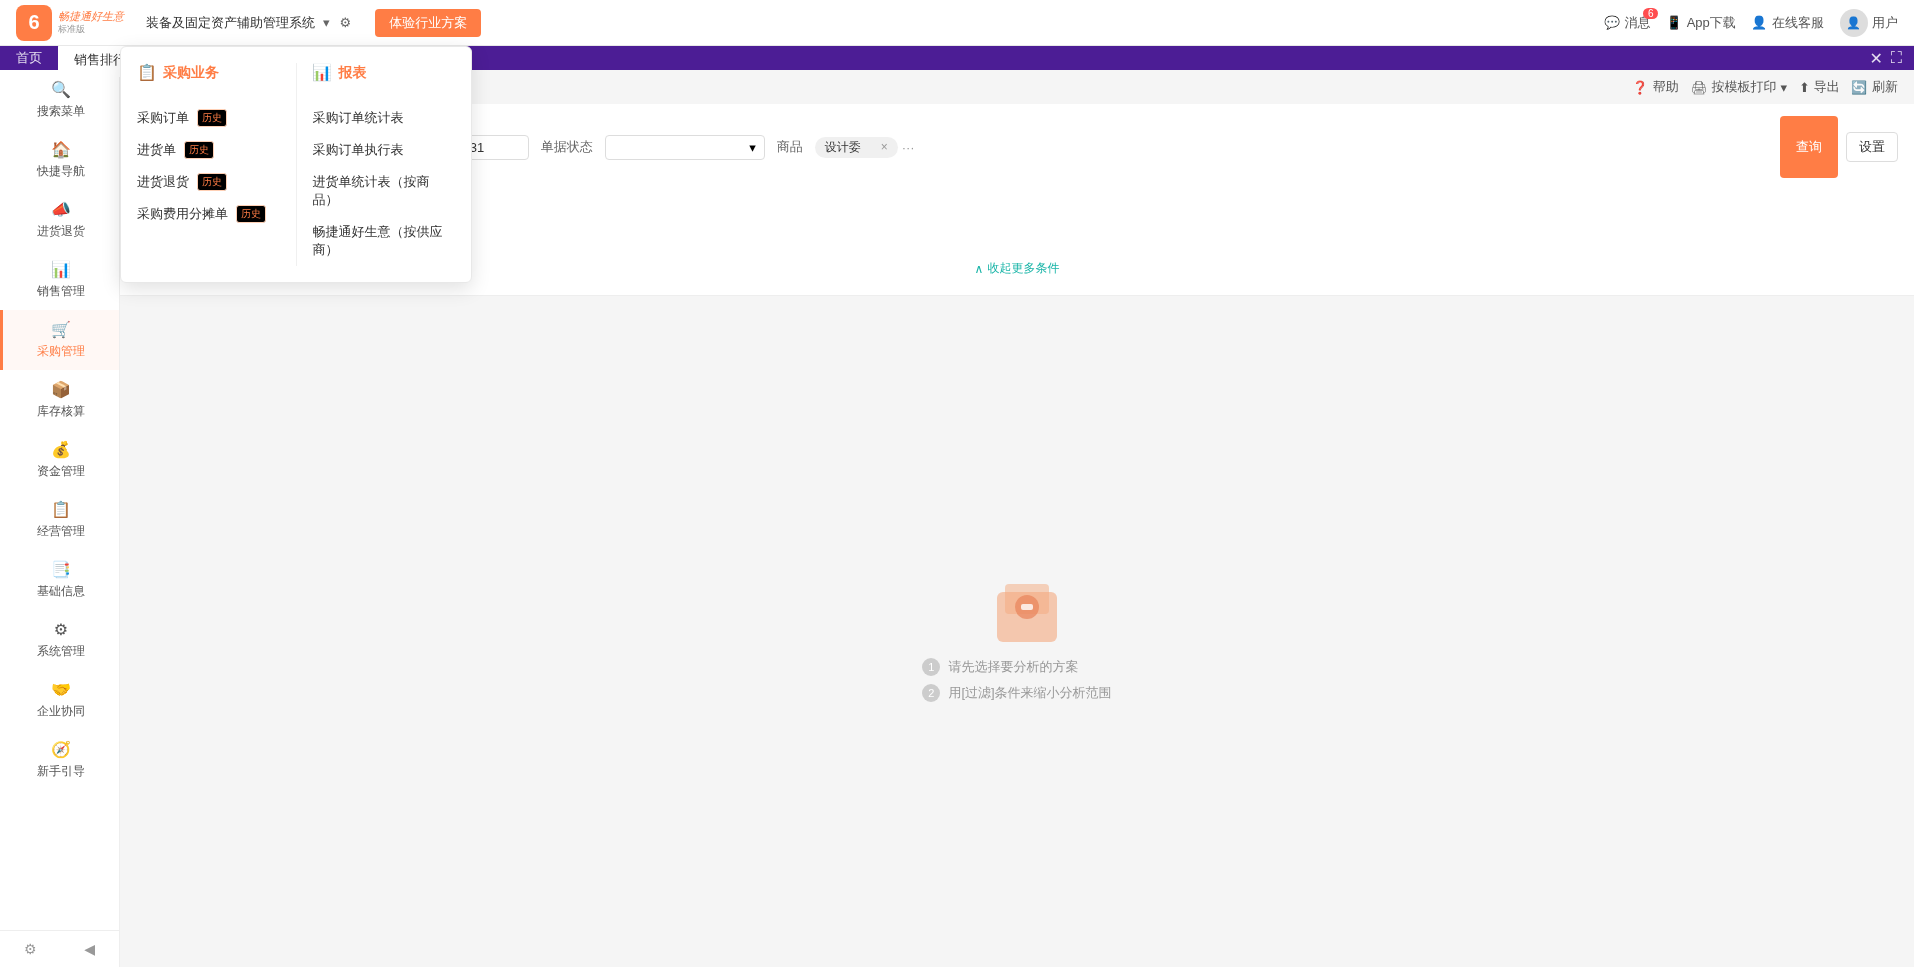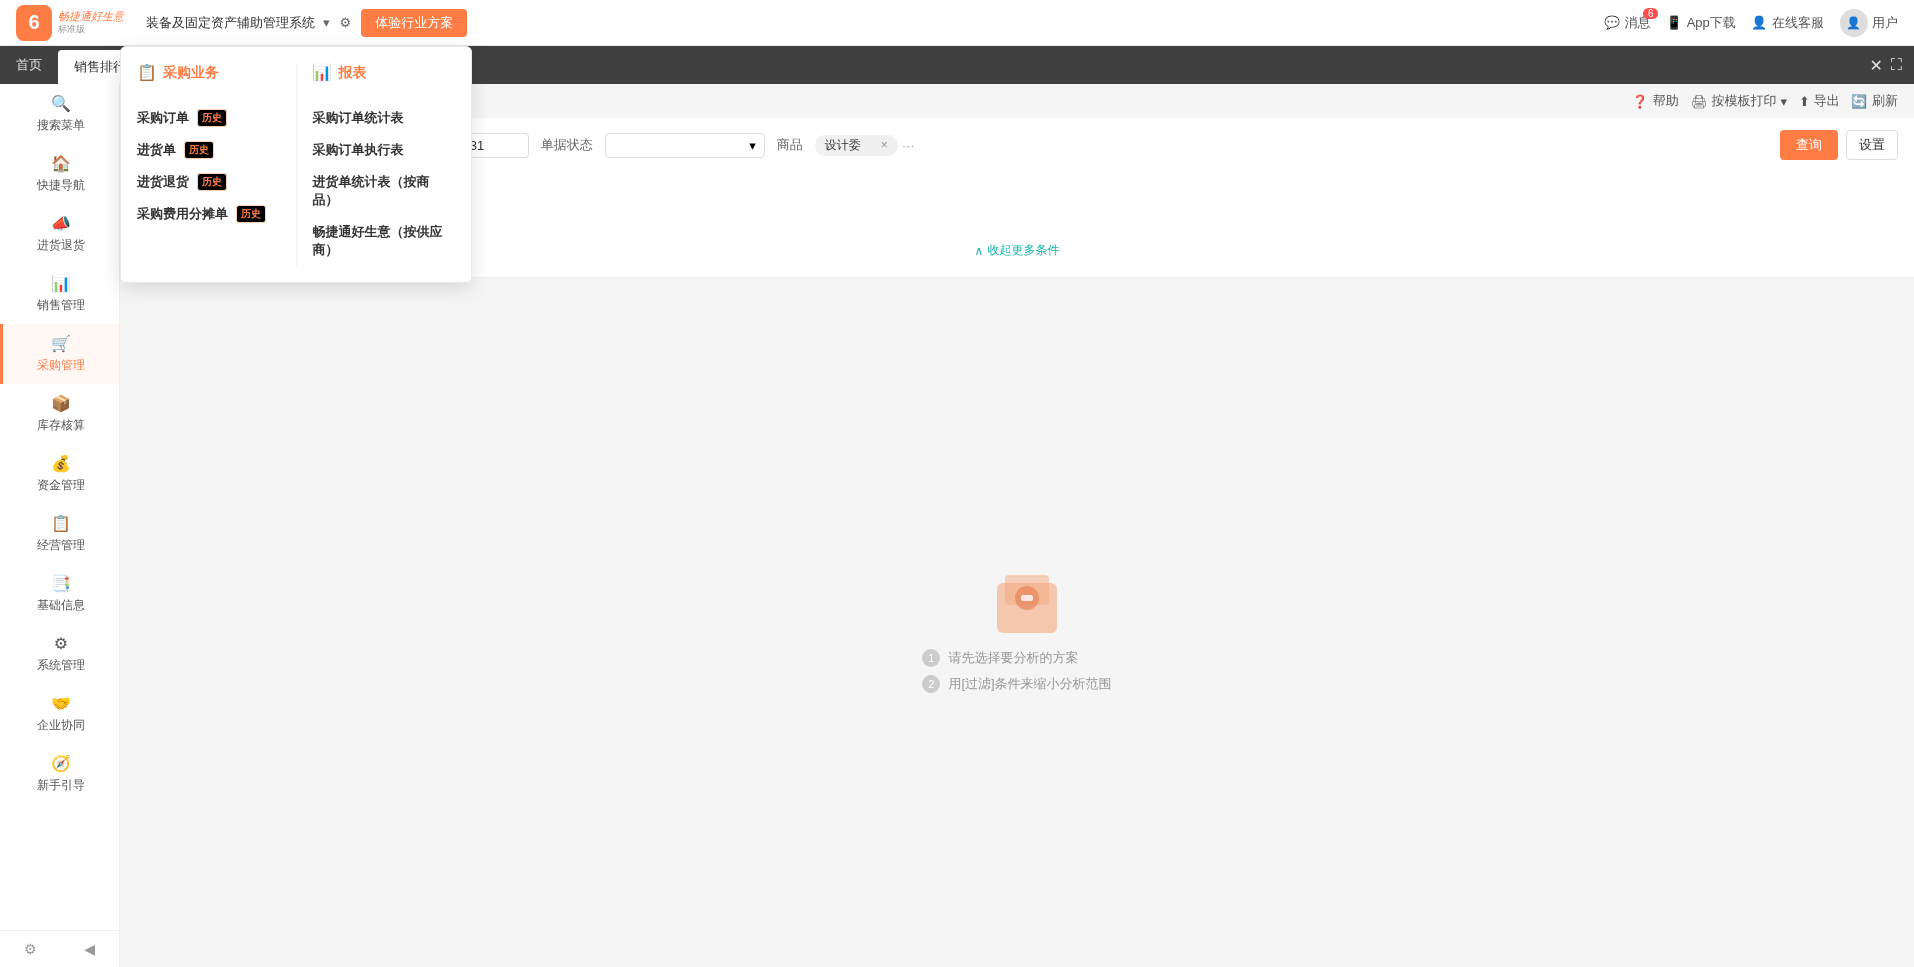--- a/index.html
+++ b/index.html
@@ -17,30 +17,30 @@
     .logo-area { display: flex; align-items: center; width: 120px; }
     .logo-icon { width: 36px; height: 36px; background: #ff7d45; border-radius: 8px; display: flex; align-items: center; justify-content: center; color: #fff; font-size: 20px; font-weight: bold; margin-right: 6px; }
     .logo-text { font-size: 11px; color: #ff7d45; line-height: 1.3; font-style: italic; }
     .logo-badge { font-size: 9px; color: #999; }
     .header-system { display: flex; align-items: center; flex: 1; padding-left: 10px; }
     .system-title { font-size: 13px; color: #333; margin-right: 8px; }
     .header-dropdown-btn { cursor: pointer; color: #666; }
     .header-settings { margin-left: 10px; cursor: pointer; color: #666; }
     .industry-btn {
       background: #ff7d45; color: #fff; border: none; border-radius: 4px;
-      padding: 5px 14px; font-size: 13px; cursor: pointer; margin-left: 10px;
+      padding: 5px 14px; font-size: 13px; cursor: pointer; margin-left: 24px;
     }
     .header-right { display: flex; align-items: center; gap: 16px; margin-left: auto; }
     .header-right-item { display: flex; align-items: center; gap: 4px; cursor: pointer; color: #555; font-size: 13px; position: relative; }
     .notification-badge { background: #ff4d4f; color: #fff; border-radius: 10px; font-size: 10px; padding: 0 5px; position: absolute; top: -6px; right: -8px; }
     .avatar-circle { width: 28px; height: 28px; background: #ddd; border-radius: 50%; display: flex; align-items: center; justify-content: center; color: #666; font-size: 12px; }
 
     
     .tab-bar {
-      display: flex; align-items: center; background: #404040; height: 38px;
+      display: flex; align-items: center; background: #4c1d95; height: 24px;
       padding: 0 0 0 0; position: relative; z-index: 90;
     }
     .tab-item {
       height: 38px; line-height: 38px; padding: 0 16px;
       font-size: 13px; cursor: pointer; color: rgba(255,255,255,0.85);
       display: flex; align-items: center; gap: 6px;
     }
     .tab-item.active { background: #fff; color: #333; border-radius: 4px 4px 0 0; margin-top: 4px; height: 34px; line-height: 34px; }
     .tab-close { font-size: 11px; color: #999; margin-left: 4px; cursor: pointer; }
     .tab-spacer { flex: 1; }
@@ -78,21 +78,21 @@
     .filter-label { color: #666; font-size: 13px; white-space: nowrap; }
     .filter-input {
       border: 1px solid #ddd; border-radius: 4px; padding: 4px 8px;
       font-size: 13px; color: #333; background: #fff; min-width: 120px;
     }
     .filter-tag { background: #f0f0f0; border-radius: 12px; padding: 2px 10px; font-size: 12px; color: #333; display: flex; align-items: center; gap: 20px; }
     .filter-tag .tag-close { cursor: pointer; color: #999; }
     .filter-select { display: flex; align-items: center; border: 1px solid #ddd; border-radius: 4px; padding: 4px 8px; min-width: 100px; cursor: pointer; background: #fff; }
     .filter-dots { color: #999; cursor: pointer; }
     .filter-actions { margin-left: auto; display: flex; gap: 8px; align-items: center; }
-    .btn-query { background: #ff7d45; color: #fff; border: none; border-radius: 4px; padding: 6px 16px; cursor: pointer; font-size: 13px; }
+    .btn-query { background: #ff7d45; color: #fff; border: none; border-radius: 4px; padding: 22px 16px; cursor: pointer; font-size: 13px; }
     .btn-settings { background: #fff; color: #333; border: 1px solid #ddd; border-radius: 4px; padding: 5px 12px; cursor: pointer; font-size: 13px; }
     .toolbar-right { display: flex; align-items: center; gap: 12px; font-size: 13px; color: #555; }
     .toolbar-right-item { display: flex; align-items: center; gap: 4px; cursor: pointer; }
     .collapse-btn { display: flex; align-items: center; justify-content: center; cursor: pointer; color: #1ab5a8; font-size: 12px; gap: 4px; padding: 6px 0; }
 
     
     .empty-state { flex: 1; display: flex; flex-direction: column; align-items: center; justify-content: center; gap: 16px; }
     .empty-icon { width: 80px; height: 80px; position: relative; }
     .empty-tips { display: flex; flex-direction: column; gap: 8px; }
     .empty-tip-item { display: flex; align-items: center; gap: 8px; color: #999; font-size: 13px; }
@@ -100,21 +100,21 @@
     .dropdown-menu {
       position: fixed; top: 46px; left: 120px; z-index: 300;
       background: #fff; border: 1px solid #e8e8e8; border-radius: 6px;
       box-shadow: 0 6px 20px rgba(0,0,0,0.12); min-width: 340px;
       display: flex; padding: 16px 0;
     }
     .dropdown-col { flex: 1; padding: 0 16px; }
     .dropdown-col-title { display: flex; align-items: center; gap: 6px; font-size: 14px; font-weight: bold; color: #ff7d45; margin-bottom: 12px; padding-bottom: 8px; }
     .dropdown-col-title .col-icon { font-size: 16px; }
     .dropdown-col + .dropdown-col { border-left: 1px solid #f0f0f0; }
-    .dropdown-item { display: flex; align-items: center; gap: 8px; padding: 7px 0; cursor: pointer; color: #333; font-size: 13px; font-weight: bold; }
+    .dropdown-item { display: flex; align-items: center; gap: 8px; padding: 7px 0; cursor: pointer; color: #333; font-size: 13px; }
     .history-tag { background: #000000; color: #ff7d45; border: 1px solid #ffd0b5; border-radius: 3px; font-size: 10px; padding: 1px 4px; }
 
     
     .period-tags { display: flex; gap: 6px; align-items: center; }
     .period-tag { padding: 3px 8px; border: 1px solid #ddd; border-radius: 3px; font-size: 12px; cursor: pointer; color: #555; }
     .period-tag.active { border-color: #1ab5a8; color: #1ab5a8; }
     .period-more { color: #1ab5a8; font-size: 12px; cursor: pointer; }
   </style>
 </head>
 <body>

